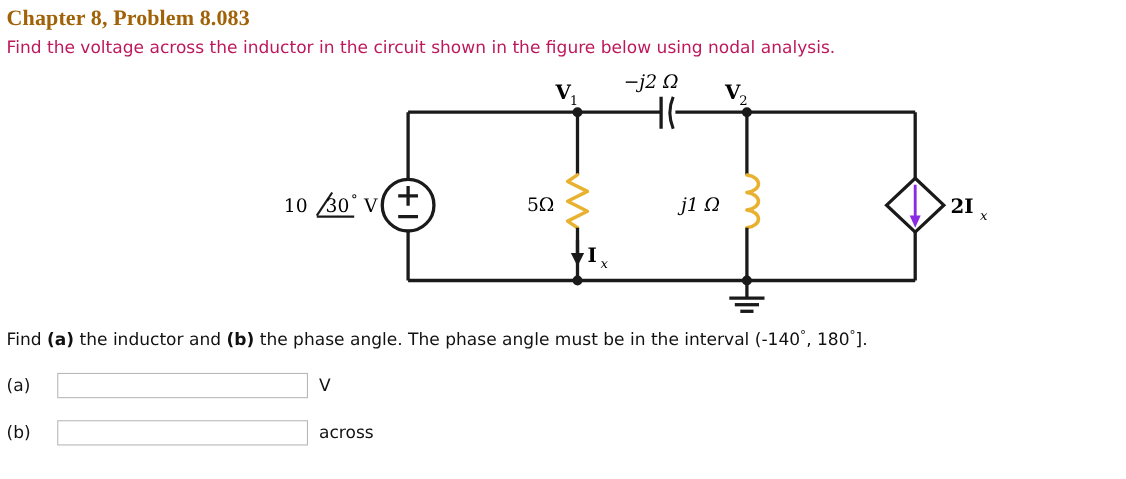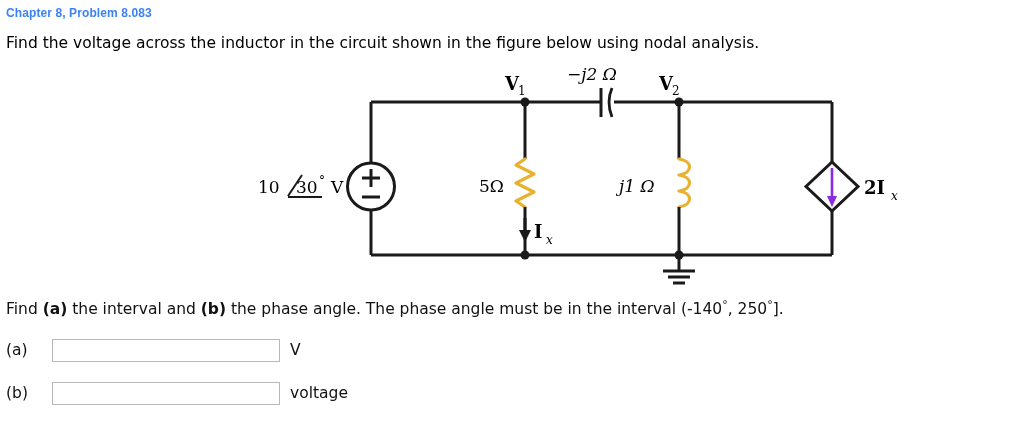--- a/index.html
+++ b/index.html
@@ -14,33 +14,33 @@
     font-family: "DejaVu Sans", sans-serif;
     color: #000000;
     overflow: hidden;
   }
 
   
   #chapter-heading {
     position: absolute;
     left: 6px;
     top: 6px;
-    font-family: Liberation Sans, sans-serif;
-    font-size: 12px;
+    font-family: Liberation Serif, serif;
+    font-size: 20px;
     font-weight: bold;
-    color: #3b82f6;
+    color: #a16207;
     letter-spacing: 0.1px;
     white-space: nowrap;
   }
   #problem-statement {
     position: absolute;
     left: 6px;
     top: 34px;
     font-size: 15.5px;
-    color: #000000;
+    color: #be185d;
     white-space: nowrap;
   }
 
   
   #circuit-figure {
     position: absolute;
     left: 0px;
     top: 58px;
     width: 1024px;
     height: 232px;
@@ -205,25 +205,25 @@
     <line class="wire" x1="673" y1="225" x2="685" y2="225" stroke-width="2.6"></line>
 
     <polygon points="832,104 858,128.5 832,153 806,128.5" fill="#ffffff" stroke="#1a1a1a" stroke-width="3"></polygon>
     <line x1="832" y1="110" x2="832" y2="141" stroke="#8a2be2" stroke-width="2.6"></line>
     <polygon points="827,138 837,138 832,149" fill="#8a2be2"></polygon>
     <text class="lbl-serif-bold" x="864" y="136">2I</text>
     <text class="lbl-sub" x="891" y="142" font-style="italic">x</text>
   </svg>
 </div>
 
-<div id="answer-instruction"><span>Find </span><b>(a)</b><span> the interval and </span><b>(b)</b><span> the phase angle. The phase angle must be in the interval (-140</span><span class="deg-sup">°</span><span>, 250</span><span class="deg-sup">°</span><span>].</span></div>
+<div id="answer-instruction"><span>Find </span><b>(a)</b><span> the inductor and </span><b>(b)</b><span> the phase angle. The phase angle must be in the interval (-140</span><span class="deg-sup">°</span><span>, 180</span><span class="deg-sup">°</span><span>].</span></div>
 
 <div class="answer-row" id="answer-row-a">
   <span class="answer-label">(a)</span>
   <input class="answer-input" type="text" placeholder="" style="">
   <span class="answer-unit">V</span>
 </div>
 
 <div class="answer-row" id="answer-row-b">
   <span class="answer-label">(b)</span>
   <input class="answer-input" type="text" placeholder="" style="">
-  <span class="answer-unit">voltage</span>
+  <span class="answer-unit">across</span>
 </div>
 
 </body></html>

